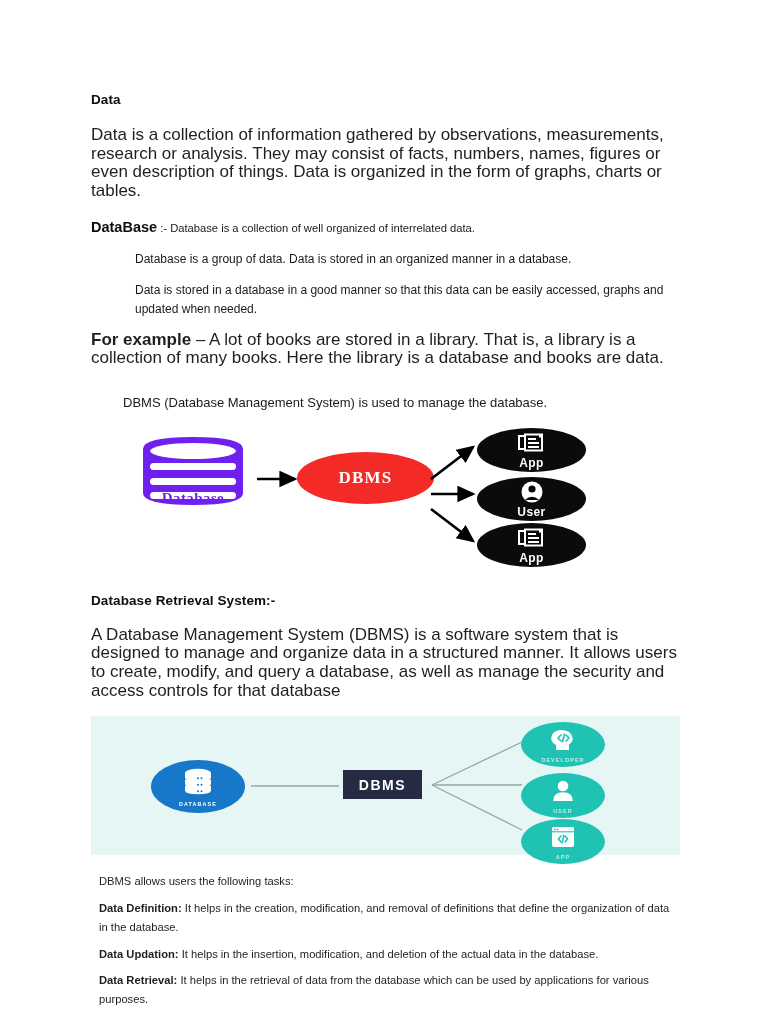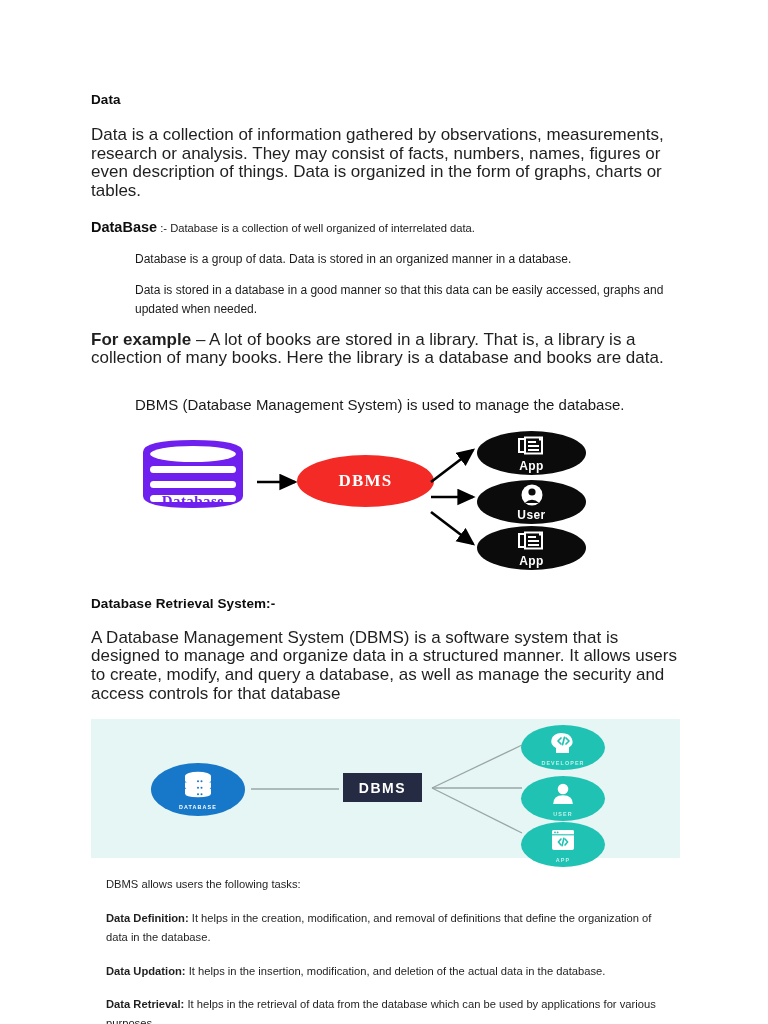--- a/index.html
+++ b/index.html
@@ -20,21 +20,21 @@
     margin:0;text-align:left;
   }
   .gap-a{height:18px;}
   .gap-b{height:13px;}
 
   .db-head-line{font-size:11.2px;line-height:19px;margin:0;}
   .db-head-line .big{font-size:14.5px;font-weight:bold;color:#0d0d0d;}
   .indent{margin-left:44px;font-size:12px;line-height:18.8px;}
   .bold{font-weight:bold;text-align:right;}
 
-  .dbms-line{margin-left:44px;font-size:15px;line-height:18.8px;}
+  .dbms-line{margin-left:32px;font-size:13px;line-height:18.8px;}
 
   
   .diagram1{position:relative;width:589px;height:148px;margin-top:14px;}
   .cyl-wrap{position:absolute;left:38px;top:8px;width:128px;height:95px;}
   .cyl-label{
     position:absolute;left:38px;top:63px;width:128px;text-align:center;
     font-family:"Liberation Serif", serif;font-weight:bold;font-size:15px;
     color:#6F1FEE;letter-spacing:0.4px;
   }
   .redell{
@@ -87,21 +87,21 @@
   .te2{left:430px;top:57px;}
   .te3{left:430px;top:103px;}
   .te-cap{
     position:absolute;left:0;right:0;bottom:4px;text-align:center;
     font-size:5.4px;color:#BFF0EA;letter-spacing:1.1px;font-weight:bold;
   }
   .te-ic{position:absolute;left:0;right:0;top:6px;display:flex;justify-content:center;}
 
   
   .tasks{margin-top:17px;}
-  .tasks p{font-size:11.2px;line-height:18.8px;margin:15px;color:#1f1f1f;}
+  .tasks p{font-size:11.2px;line-height:18.8px;margin:8px;color:#1f1f1f;}
 
   svg{display:block;}
 </style>
 </head>
 <body>
 
 <div class="page">
   <div class="content">
 
     <h1 class="doc-h">Data</h1>

